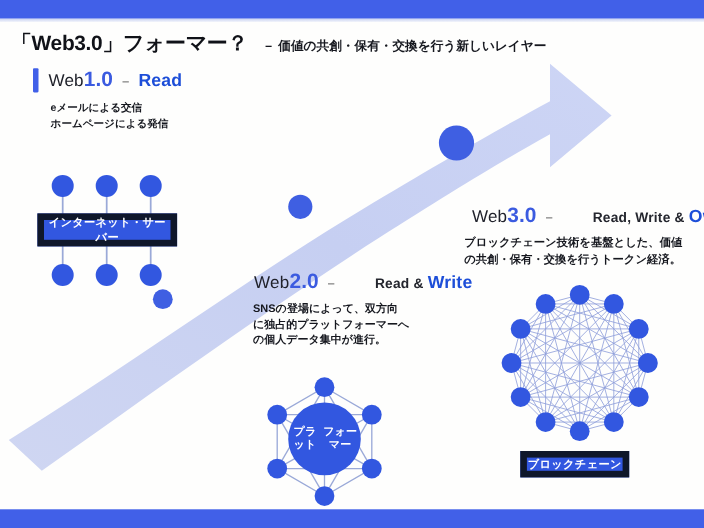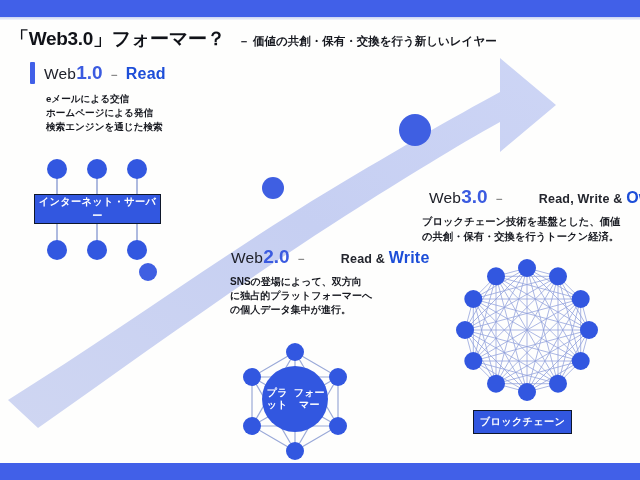--- a/index.html
+++ b/index.html
@@ -49,21 +49,21 @@
 
   
   #title{position:absolute;left:10px;top:26px;display:flex;align-items:baseline;}
   #title .t1{font-size:19px;font-weight:bold;color:#101218;letter-spacing:-.3px;}
   #title .t2{font-size:11.5px;font-weight:bold;color:#16181f;margin-left:13px;}
 
   
   .lbl-box{
     position:absolute;background:#3257e0;color:#fff;
     font-size:10.5px;font-weight:bold;text-align:center;
-    border:1px solid #0f172a;box-sizing:border-box;
+    border:6px solid #0f172a;box-sizing:border-box;
     display:flex;align-items:center;justify-content:center;
     letter-spacing:.3px;
   }
   #server-box{left:34px;top:194px;width:127px;height:30px;font-size:10.2px;}
   #bc-box{left:473px;top:386px;width:99px;height:24px;font-size:10.2px;margin-top:24px;}
   #pf-text{
     position:absolute;left:263px;top:382px;width:64px;height:34px;
     color:#fff;font-size:10px;font-weight:bold;text-align:center;
     line-height:1.25;display:flex;flex-direction:row;
     align-items:center;justify-content:flex-end;letter-spacing:.2px;
@@ -226,21 +226,20 @@
   <div class="sect" id="sec1">
     <div class="hdrow">
       <span class="bar"></span>
       <span class="hd">
         <span>Web</span><span class="num">1.0</span><span class="dash">－</span><span class="modeblue">Read</span>
       </span>
     </div>
     <div class="body">
       <div>eメールによる交信</div>
       <div>ホームページによる発信</div>
-      <div>検索エンジンを通じた検索</div>
     </div>
   </div>
 
   <div class="sect" id="sec2">
     <div class="hdrow">
       <span class="bar"></span>
       <span class="hd">
         <span>Web</span><span class="num">2.0</span><span class="dash">－</span><span class="mode">Read &amp; </span><span class="modeblue">Write</span>
       </span>
     </div>

